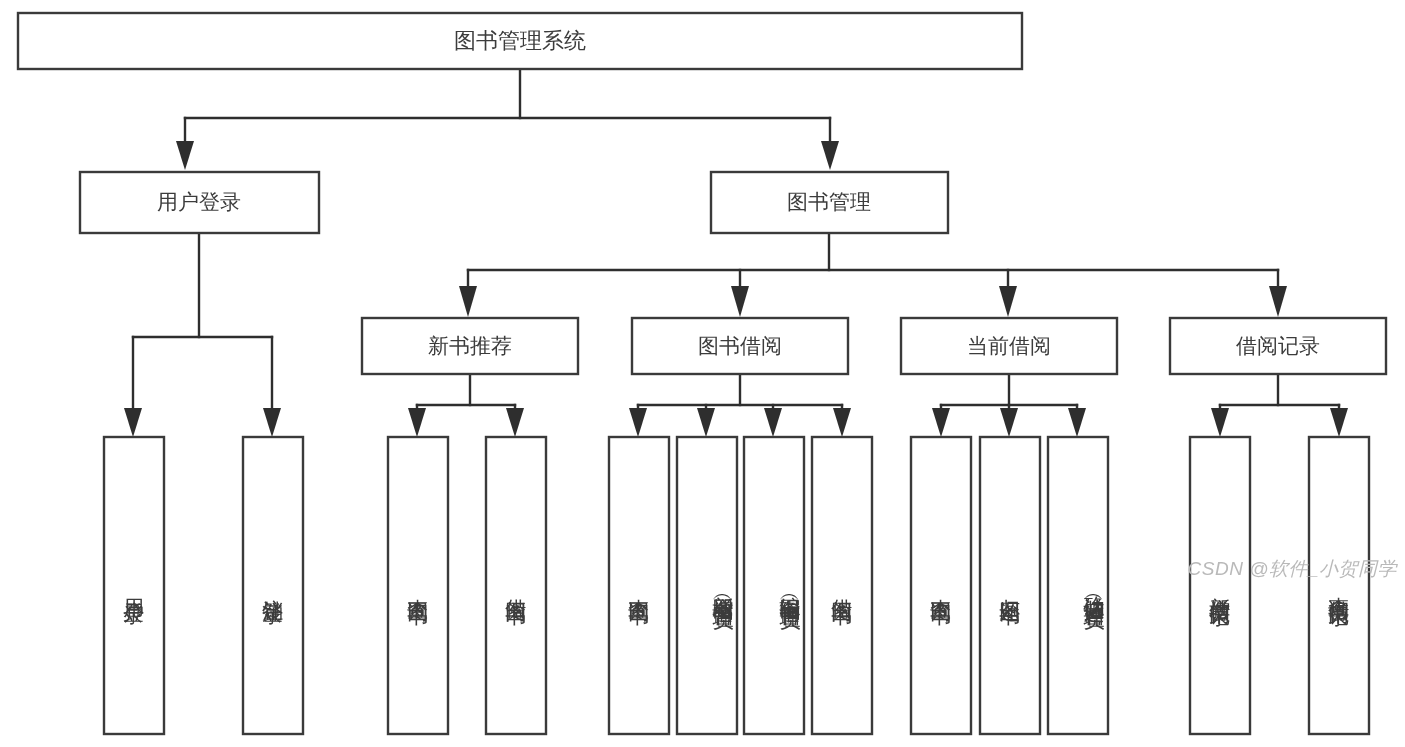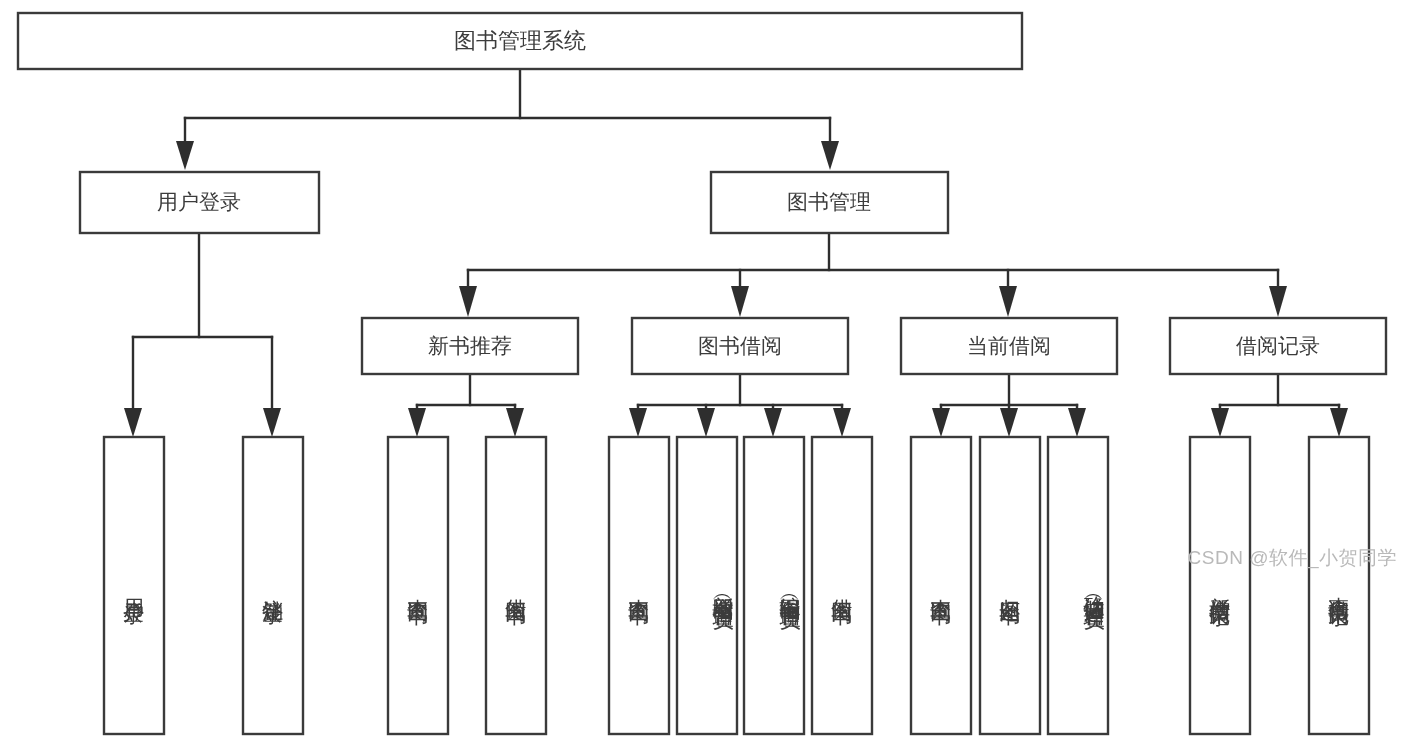--- a/index.html
+++ b/index.html
@@ -62,27 +62,28 @@
     text-align: center;
     writing-mode: vertical-rl;
     text-orientation: upright;
     letter-spacing: 2px;
     pointer-events: none;
     user-select: none;
   }
   .watermark {
     position: absolute;
     right: 8px;
-    bottom: 12px;
+    bottom: 1px;
     font-family: "Liberation Sans", "DejaVu Sans", sans-serif;
     font-size: 19px;
     color: #b9b9b9;
     letter-spacing: 0.5px;
     white-space: nowrap;
     user-select: none;
+    font-style: italic;
   }
 </style>
 </head>
 <body>
 
 <div id="diagram-root">
 
   <svg id="tree-svg" viewBox="0 0 1405 747" xmlns="http://www.w3.org/2000/svg">
 
     <g>

